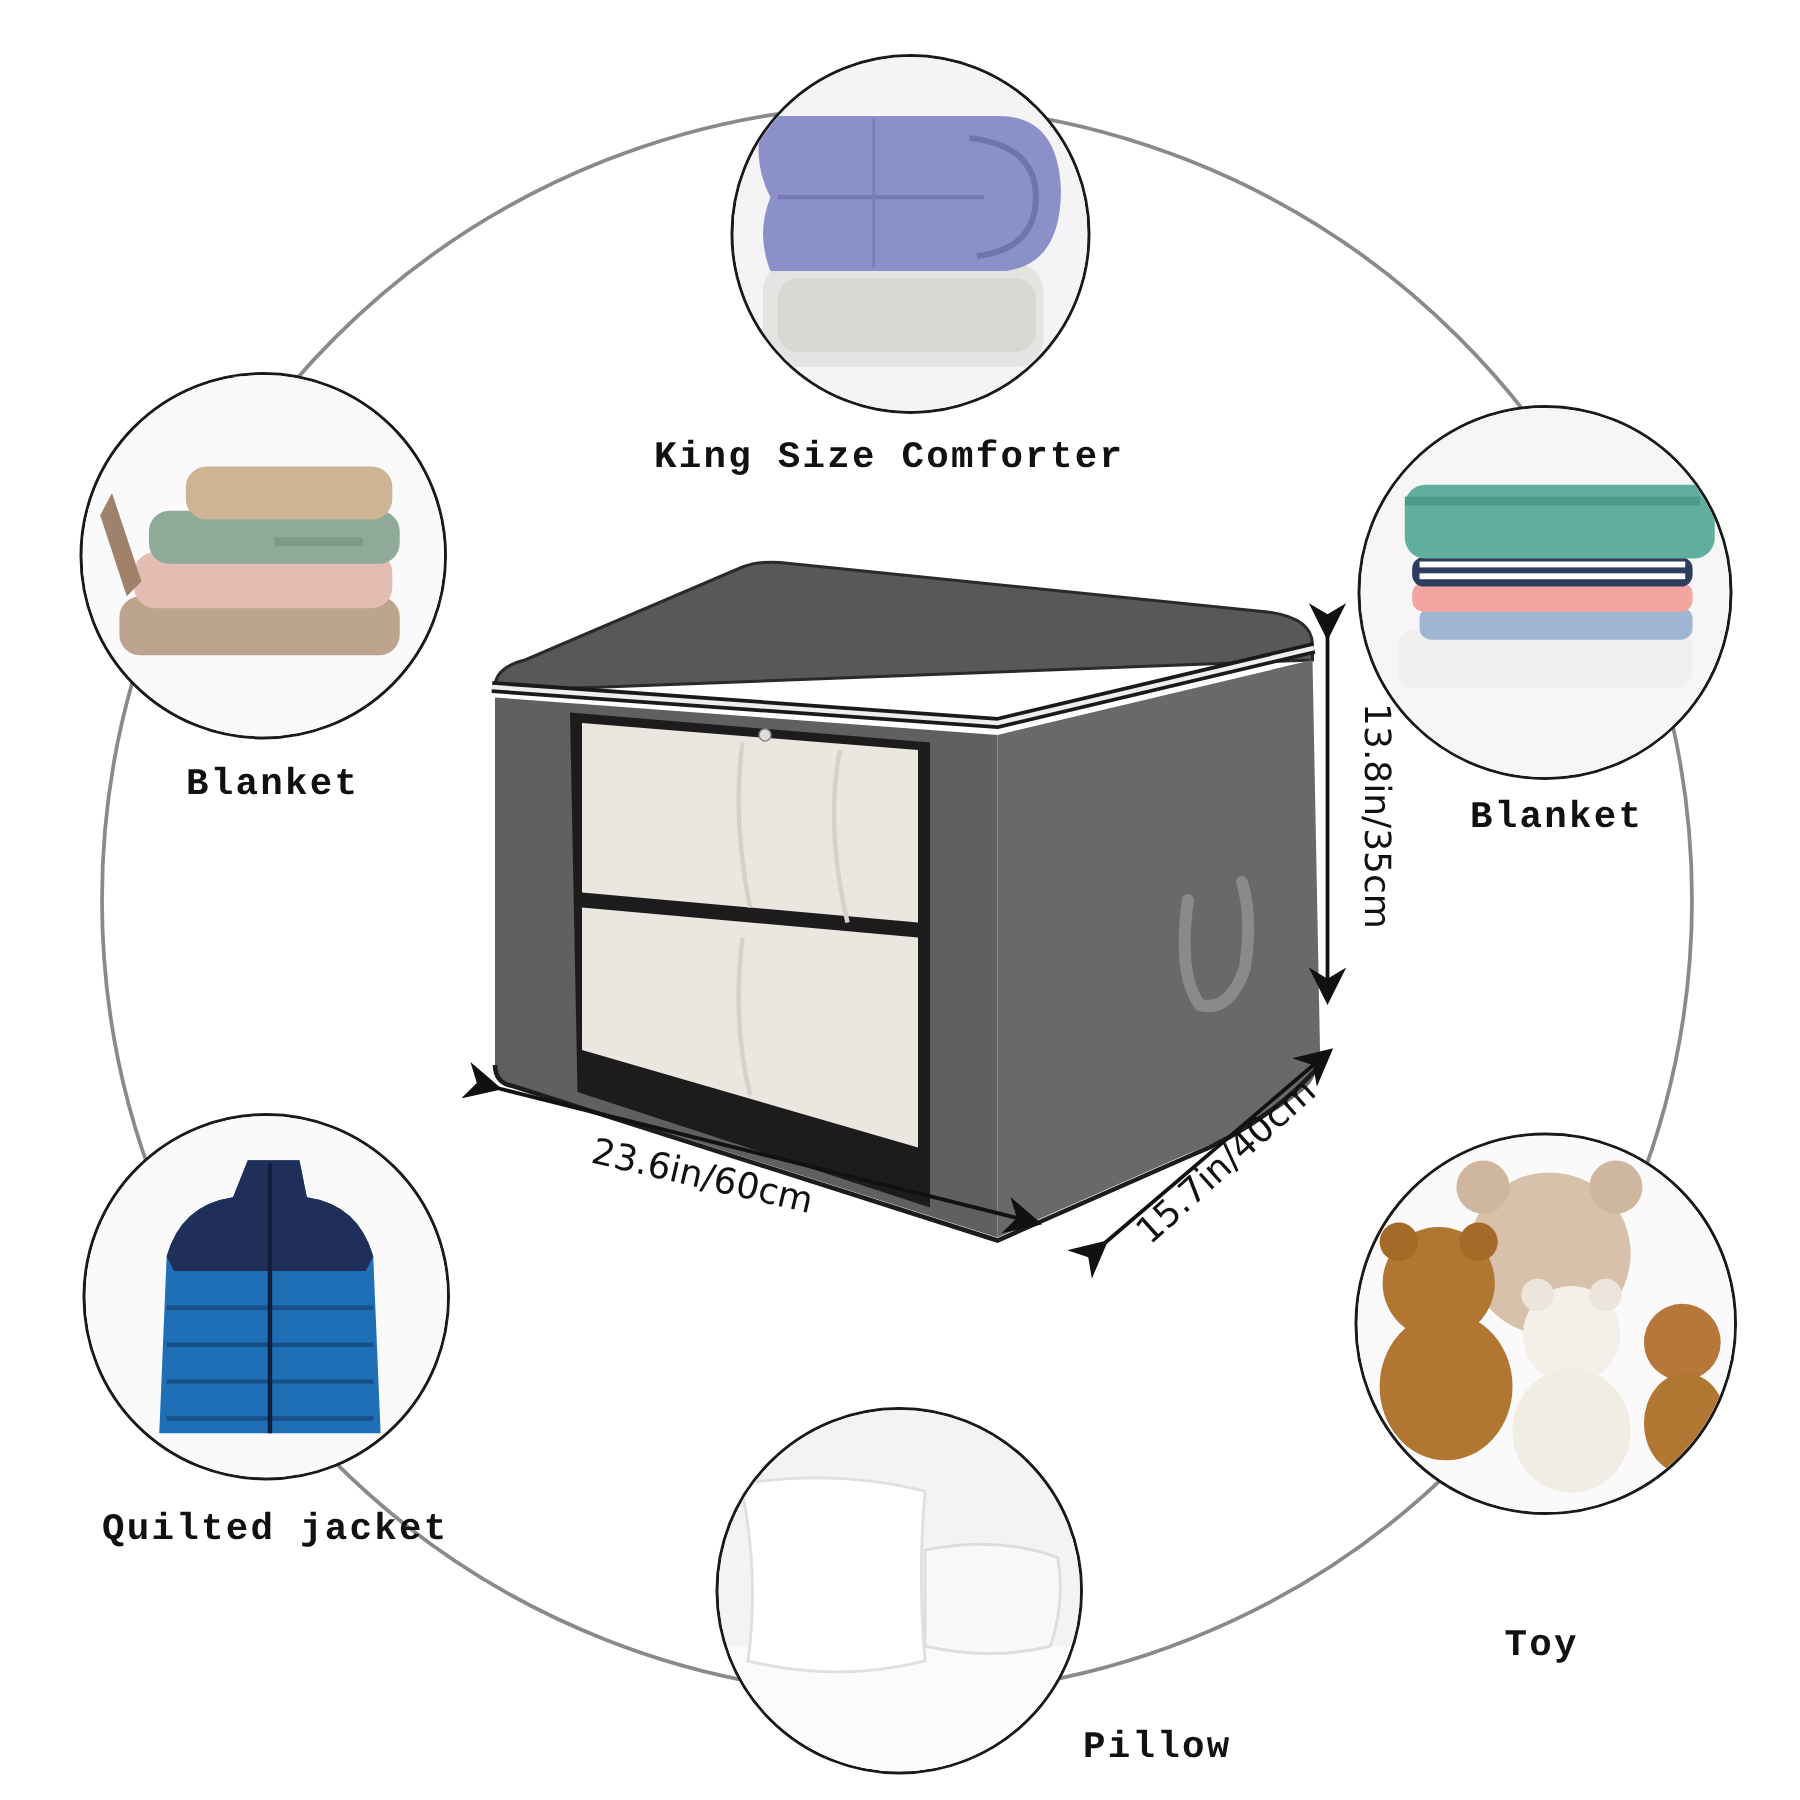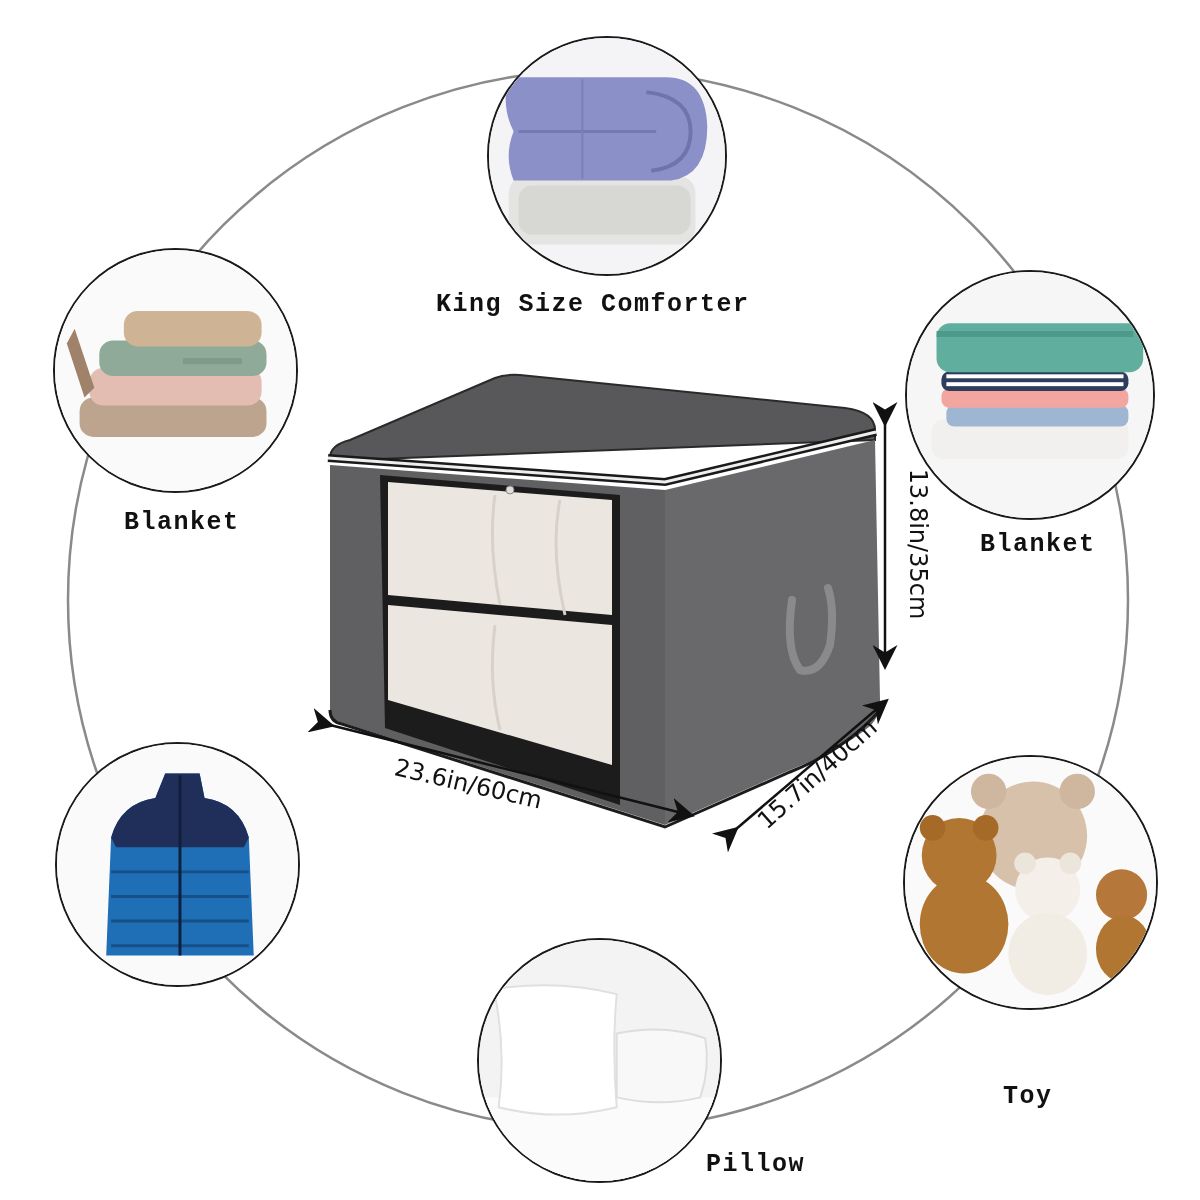--- a/index.html
+++ b/index.html
@@ -68,20 +68,21 @@
       <path d="M55 95 Q65 60 100 55 L110 30 L145 30 L150 55 Q185 60 195 95 L190 105 L60 105 Z" fill="#1f2f5a"></path>
       <g stroke="#174f86" stroke-width="3">
         <line x1="55" y1="130" x2="195" y2="130"></line>
         <line x1="55" y1="155" x2="195" y2="155"></line>
         <line x1="55" y1="180" x2="195" y2="180"></line>
         <line x1="55" y1="205" x2="195" y2="205"></line>
       </g>
       <line x1="125" y1="32" x2="125" y2="215" stroke="#0f1f3c" stroke-width="3"></line>
     </svg>
   </div>
+  <div class="label" style="left:68px;top:1005px;">Quilted jacket</div>
 
   <div class="thumb" style="left:903px;top:755px;width:255px;height:255px;">
     <svg viewBox="0 0 255 255">
       <rect width="255" height="255" fill="#fafafa"></rect>
       <circle cx="130" cy="80" r="55" fill="#d7c1ab"></circle>
       <circle cx="85" cy="35" r="18" fill="#cfb79f"></circle>
       <circle cx="175" cy="35" r="18" fill="#cfb79f"></circle>
       <circle cx="55" cy="100" r="38" fill="#b07632"></circle>
       <circle cx="28" cy="72" r="13" fill="#a56a28"></circle>
       <circle cx="82" cy="72" r="13" fill="#a56a28"></circle>
@@ -97,21 +98,21 @@
   <div class="label" style="left:1003px;top:1082px;">Toy</div>
 
   <div class="thumb" style="left:477px;top:938px;width:245px;height:245px;">
     <svg viewBox="0 0 245 245">
       <rect width="245" height="245" fill="#f3f3f3"></rect>
       <rect x="0" y="160" width="245" height="85" fill="#fbfbfb"></rect>
       <path d="M15 50 Q80 40 140 55 Q135 110 140 170 Q80 185 20 170 Q28 110 15 50 Z" fill="#ffffff" stroke="#e0e0e0" stroke-width="2"></path>
       <path d="M140 95 Q190 85 230 100 Q235 130 225 160 Q185 170 140 160 Z" fill="#f8f8f8" stroke="#dddddd" stroke-width="2"></path>
     </svg>
   </div>
-  <div class="label" style="left:706px;top:1150px;">Pillow</div>
+  <div class="label" style="left:722px;top:1150px;">Pillow</div>
 
   <svg style="position:absolute;left:320px;top:370px;" width="580" height="470" viewBox="0 0 580 470">
 
     <path d="M10 88 Q10 75 30 70 L175 8 Q185 4 200 5 L525 38 Q555 42 555 60 L555 70 L30 90 Z" fill="#58585a" stroke="#2a2a2a" stroke-width="2"></path>
 
     <path d="M10 95 L345 120 L345 455 L20 352 Q10 350 10 340 Z" fill="#606062"></path>
 
     <path d="M345 120 L555 70 L560 330 Q560 350 545 360 Q520 380 470 400 L345 455 Z" fill="#69696b"></path>
 
     <path d="M10 340 Q10 352 22 354 L345 457 L470 402 Q525 380 560 340" fill="none" stroke="#1c1c1c" stroke-width="3"></path>

